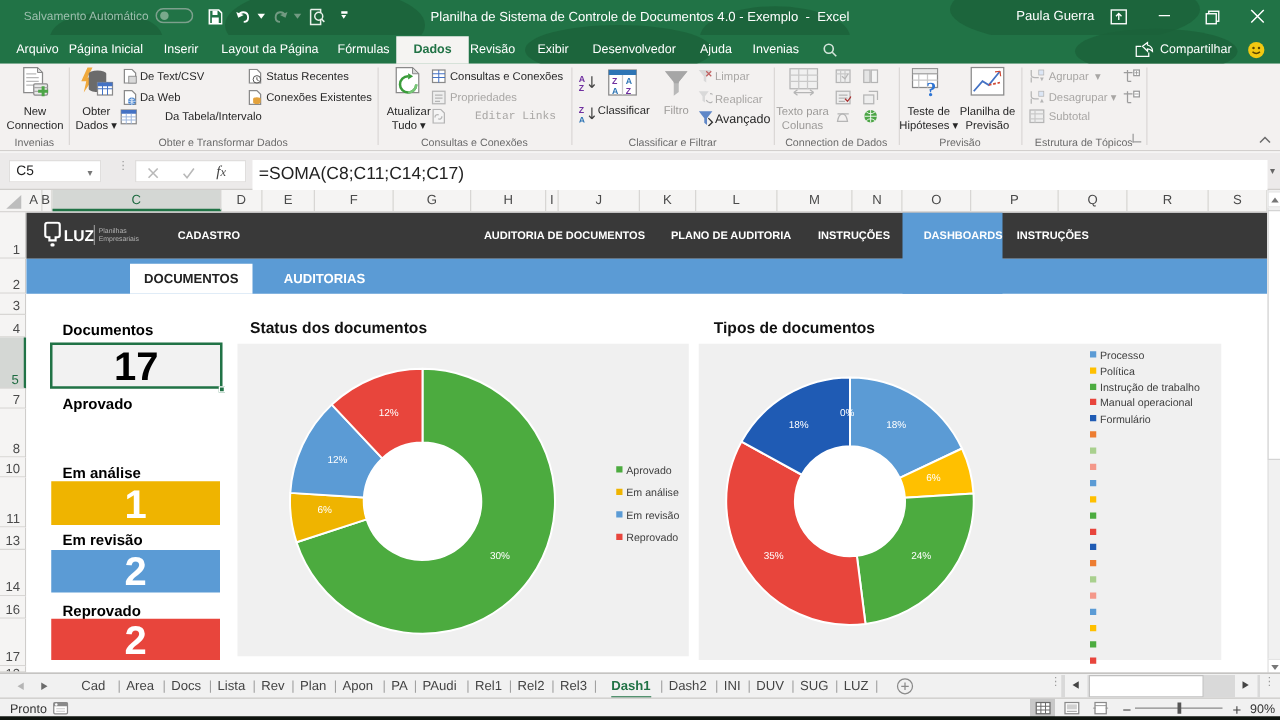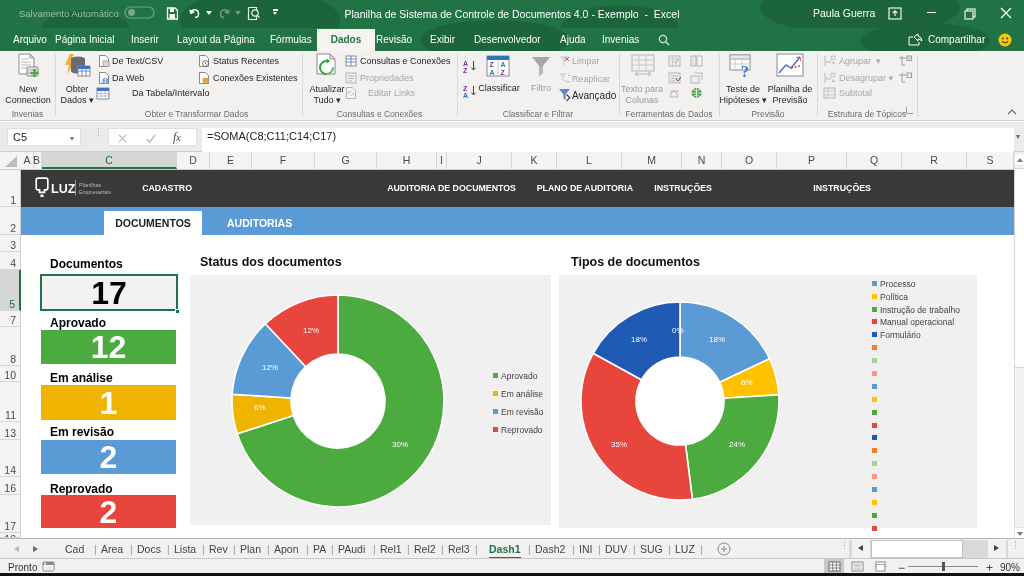--- a/index.html
+++ b/index.html
@@ -19,21 +19,21 @@
 .gsep{position:absolute;top:3px;height:62px;width:1px;background:#dbd8d6;}
 .glabel{position:absolute;top:58px;font-size:8.5px;color:#6b6b6b;text-align:center;}
 .rsmall{position:absolute;font-size:9px;color:#262626;white-space:nowrap;}
 .rsmall.dis{color:#a8a6a4;}
 .rbig{position:absolute;font-size:9px;color:#262626;text-align:center;line-height:10.5px;}
 .rbig.dis{color:#a8a6a4;}
 
 #fbar{left:0;top:122px;width:1024px;height:30px;background:#eceaea;border-bottom:1px solid #d0cecc;}
 #namebox{left:7px;top:6px;width:74px;height:18px;background:#fff;border:1px solid #e0dedd;font-size:11px;color:#222;padding:2px 0 0 5px;}
 #fxbox{left:108px;top:6px;width:89px;height:18px;background:#fff;border:1px solid #e0dedd;}
-#finput{left:202px;top:6px;width:812px;height:30px;background:#fff;font-size:11px;color:#222;padding:2px 0 0 5px;}
+#finput{left:202px;top:6px;width:812px;height:30px;background:#fff;font-size:14px;color:#222;padding:2px 0 0 5px;}
 
 #colhead{left:0;top:152px;width:1024px;height:18px;background:#f5f4f3;border-bottom:1px solid #cfcdcb;}
 .ch{position:absolute;top:0;height:17px;line-height:17px;text-align:center;font-size:10.5px;color:#4a4a4a;border-right:1px solid #d8d6d4;}
 .ch.sel{background:#d4d7d4;color:#1e6b41;border-bottom:2px solid #217346;font-weight:normal;}
 
 .rh{position:absolute;left:0;width:21px;background:#f5f4f3;border-bottom:1px solid #d8d6d4;border-right:1px solid #cfcdcb;font-size:10.5px;color:#4a4a4a;text-align:right;padding-right:4px;display:flex;align-items:flex-end;justify-content:flex-end;overflow:hidden;}
 .rh.sel{background:#d4d7d4;color:#1e6b41;border-right:2px solid #217346;}
 
 #sheet{left:21px;top:170px;width:993px;height:368px;background:#fff;overflow:hidden;}
 #navbar{left:0;top:0;width:993px;height:37px;background:#393939;}
@@ -135,24 +135,24 @@
 </div>
 <div class="abs" id="ribbon">
   <div class="gsep" style="left:55px;"></div>
     <div class="gsep" style="left:302px;"></div>
     <div class="gsep" style="left:457px;"></div>
     <div class="gsep" style="left:619px;"></div>
     <div class="gsep" style="left:719px;"></div>
     <div class="gsep" style="left:817px;"></div>
     <div class="gsep" style="left:917px;"></div>
   <div class="glabel" style="left:0px;width:55px;">Invenias</div>
-  <div class="glabel" style="left:73px;width:247px;">Obter e Transformar Dados</div>
+  <div class="glabel" style="left:55px;width:247px;">Obter e Transformar Dados</div>
   <div class="glabel" style="left:302px;width:155px;">Consultas e Conexões</div>
   <div class="glabel" style="left:457px;width:162px;">Classificar e Filtrar</div>
-  <div class="glabel" style="left:619px;width:100px;">Ferramentas de Dados</div>
+  <div class="glabel" style="left:619px;width:100px;">Connection de Dados</div>
   <div class="glabel" style="left:719px;width:98px;">Previsão</div>
   <div class="glabel" style="left:817px;width:100px;">Estrutura de Tópicos</div>
 
   <svg class="abs" style="left:17px;top:2px;" width="24" height="27" viewBox="0 0 24 27">
       <path d="M2 1 h11 l4 4 v16 h-15 z" fill="#fff" stroke="#8a8a8a"></path>
       <path d="M13 1 l4 4 h-4 z" fill="#d8d8d8" stroke="#8a8a8a" stroke-width=".8"></path>
       <g stroke="#b9b9b9">
         <path d="M4 6h8M4 9h10M4 12h10M4 15h10"></path>
       </g>
       <rect x="10" y="14" width="11" height="9" rx="1" fill="#e8e8e8" stroke="#8a8a8a"></rect>
@@ -216,21 +216,21 @@
   <div class="rsmall" style="left:360px;top:5px;">Consultas e Conexões</div>
   <svg class="abs" style="left:345px;top:21px;" width="12" height="12" viewBox="0 0 12 12">
       <rect x="1" y="1" width="10" height="10" fill="#eee" stroke="#b5b5b5"></rect>
       <path d="M3 4 h6 M3 6.5 h6 M3 9 h4" stroke="#b5b5b5"></path>
     </svg>
   <div class="rsmall dis" style="left:360px;top:22px;">Propriedades</div>
   <svg class="abs" style="left:345px;top:36px;" width="12" height="12" viewBox="0 0 12 12">
       <path d="M1.5 .5 h6 l3 3 v8 h-9 z" fill="#f5f5f5" stroke="#b5b5b5"></path>
       <path d="M3 7 a2 2 0 0 1 3-2 M8.5 6 a2 2 0 0 1-3 2" stroke="#b5b5b5" fill="none"></path>
     </svg>
-  <div class="rsmall dis" style="left:368px;top:37px;">Editar Links</div>
+  <div class="rsmall dis" style="left:380px;top:37px;font-family:Liberation Mono, monospace;">Editar Links</div>
 
   <svg class="abs" style="left:463px;top:8px;" width="14" height="14" viewBox="0 0 14 14">
       <text x="0" y="6.5" font-size="7" font-weight="bold" fill="#7030a0" font-family="Liberation Sans">A</text>
       <text x="0" y="14" font-size="7" font-weight="bold" fill="#7030a0" font-family="Liberation Sans">Z</text>
       <path d="M10.5 2 v9 M10.5 11 l-2.2-2.4 M10.5 11 l2.2-2.4" stroke="#444" fill="none"></path>
     </svg>
   <svg class="abs" style="left:463px;top:33px;" width="14" height="14" viewBox="0 0 14 14">
       <text x="0" y="6.5" font-size="7" font-weight="bold" fill="#7030a0" font-family="Liberation Sans">Z</text>
       <text x="0" y="14" font-size="7" font-weight="bold" fill="#2e75b5" font-family="Liberation Sans">A</text>
       <path d="M10.5 2 v9 M10.5 11 l-2.2-2.4 M10.5 11 l2.2-2.4" stroke="#444" fill="none"></path>
@@ -407,31 +407,31 @@
         <path d="M3 1.2 h8 q1.8 0 1.8 1.8 v8 q0 1.8 -1.8 1.8 h-1.5 v2.5 h-5 v-2.5 h-1.5 q-1.8 0 -1.8 -1.8 v-8 q0-1.8 1.8-1.8 z" fill="none" stroke="#fff" stroke-width="1.7"></path>
         <rect x="5.3" y="17.5" width="3.4" height="2.6" rx="1.2" fill="#fff"></rect>
       </svg>
     <div class="abs" style="left:30px;top:12px;color:#fff;font-weight:bold;font-size:12.5px;">LUZ</div>
     <div class="abs" style="left:54px;top:10px;width:1px;height:16px;background:#8f8f8f;"></div>
     <div class="abs" style="left:58px;top:12px;color:#b5b5b5;font-size:5.5px;line-height:6.5px;">Planilhas<br>Empresariais</div>
     <div class="nav" style="left:121px;width:50px;">CADASTRO</div>
     <div class="nav" style="left:361px;width:134px;">AUDITORIA DE DOCUMENTOS</div>
     <div class="nav" style="left:511px;width:101px;">PLANO DE AUDITORIA</div>
     <div class="nav" style="left:632px;width:59px;">INSTRUÇÕES</div>
+    <div class="nav" style="left:701px;width:80px;background:#5b9bd5;height:65px;">DASHBOARDS</div>
     <div class="nav" style="left:791px;width:59px;">INSTRUÇÕES</div>
   </div>
   <div class="abs" id="bluebar"></div>
   <div class="abs" style="left:83px;top:41px;width:98px;height:24px;background:#fff;text-align:center;font-weight:bold;font-size:10.5px;line-height:24px;color:#222;">DOCUMENTOS</div>
   <div class="abs" style="left:206px;top:41px;width:57px;height:24px;text-align:center;font-weight:bold;font-size:10.5px;line-height:24px;color:#fff;">AUDITORIAS</div>
 
   <div class="stat-label" style="top:87px;">Documentos</div>
   <div class="abs" style="left:19px;top:104px;width:138px;height:37px;background:#f2f2f2;border:2px solid #217346;text-align:center;font-weight:bold;font-size:32px;color:#000;line-height:35px;">17</div>
   <div class="abs" style="left:154px;top:139px;width:5px;height:5px;background:#217346;border:1px solid #fff;"></div>
   <div class="stat-label" style="top:146px;">Aprovado</div>
-  <div class="stat-box" style="top:160px;height:34px;background:#4CAB3F;line-height:35px;">12</div>
   <div class="stat-label" style="top:201px;">Em análise</div>
   <div class="stat-box" style="top:215px;height:35px;background:#EFB400;line-height:36px;">1</div>
   <div class="stat-label" style="top:255px;">Em revisão</div>
   <div class="stat-box" style="top:270px;height:34px;background:#5B9BD5;line-height:35px;">2</div>
   <div class="stat-label" style="top:312px;">Reprovado</div>
   <div class="stat-box" style="top:325px;height:33px;background:#E8453C;line-height:34px;">2</div>
 
   <div class="ctitle" style="left:179px;top:85px;">Status dos documentos</div>
   <div class="panel" style="left:169px;top:105px;width:361px;height:250px;"></div>
   <div class="ctitle" style="left:550px;top:85px;">Tipos de documentos</div>

